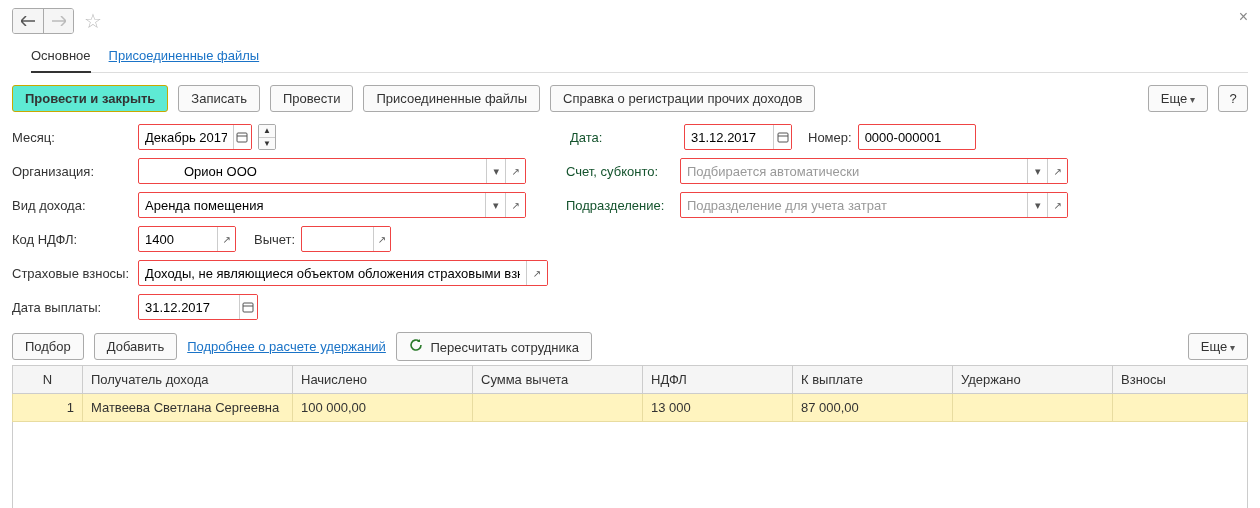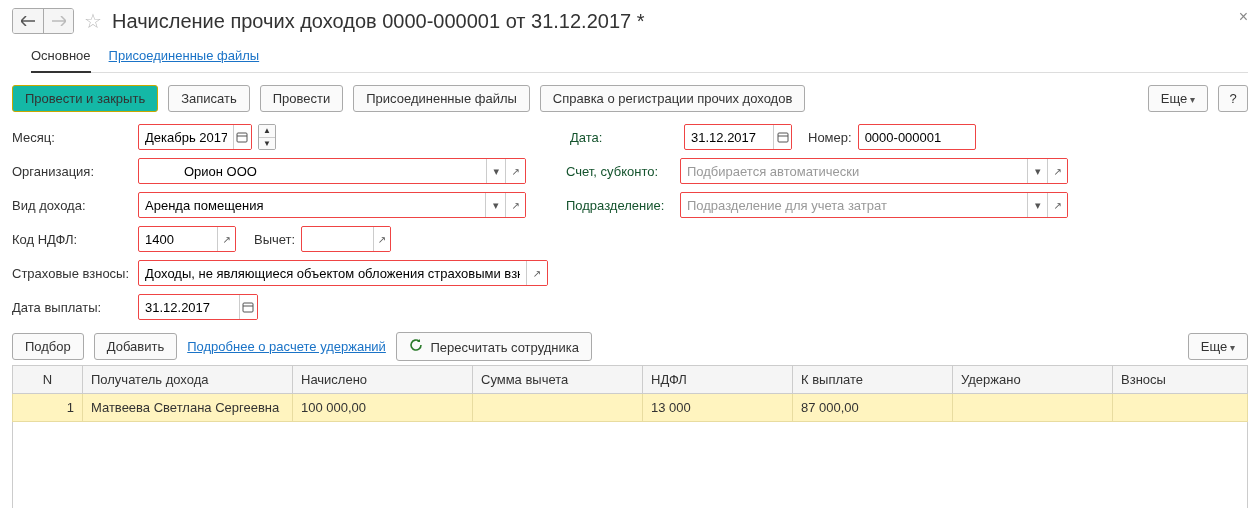--- a/index.html
+++ b/index.html
@@ -11,21 +11,21 @@
   .nav-btn + .nav-btn { border-left:1px solid #aaa; }
   .star { width:22px; height:22px; display:flex; align-items:center; justify-content:center; color:#bbb; font-size:20px; cursor:pointer; }
   .title { font-size:20px; color:#333; }
   .close-x { position:absolute; top:8px; right:12px; color:#888; font-size:16px; cursor:pointer; }
   .tabs { display:flex; gap:18px; border-bottom:1px solid #ddd; margin-bottom:12px; padding:6px 0 0 0;margin-left:19px; }
   .tab { padding:4px 0 8px 0; cursor:pointer; }
   .tab.active { border-bottom:2px solid #333; margin-bottom:-1px; }
   .tab.link { color:#1a73c7; text-decoration:underline; }
   .toolbar { display:flex; gap:10px; align-items:center; margin-bottom:12px; }
   .btn { border:1px solid #aaa; border-radius:3px; background:#fafafa; padding:5px 12px; cursor:pointer; font-size:13px; white-space:nowrap; }
-  .btn.primary { background:#14b8a6; border-color:#c9a800; font-weight:normal; }
+  .btn.primary { background:#5eead4; border-color:#c9a800; font-weight:bold; }
   .btn.drop::after { content:" ▾"; font-size:10px; color:#555; }
   .spacer { flex:1; }
   .form { display:flex; flex-direction:column; gap:8px; margin-bottom:12px; }
   .row { display:flex; align-items:center; gap:6px; }
   .lbl { width:120px; color:#333; }
   .lbl2 { width:108px; color:#14532d; }
   .ctrl { display:flex; align-items:stretch; border:1px solid #ef4444; border-radius:2px; background:#fff; height:26px; overflow:hidden; }
   .ctrl input { border:none; outline:none; padding:0 6px; font-size:13px; width:100%; background:transparent; }
   .ctrl input::placeholder { color:#999; }
   .ctrl .ibtn { width:22px; display:flex; align-items:center; justify-content:center; border-left:1px solid #ccc; cursor:pointer; font-size:11px; color:#555; background:#fff; }
@@ -61,21 +61,20 @@
             <path d="M5 0 L0 5 L5 10 M0 5 H14" stroke="#555" stroke-width="1.5" fill="none"></path>
           </svg>
       </div>
       <div class="nav-btn">
         <svg width="14" height="10" viewBox="0 0 14 10">
             <path d="M9 0 L14 5 L9 10 M14 5 H0" stroke="#bbb" stroke-width="1.5" fill="none"></path>
           </svg>
       </div>
     </div>
     <div class="star">☆</div>
-    <div class="title">Начисление прочих доходов 0000-000001 от 31.12.2017 *</div>
   </div>
 
   <div class="tabs">
     <div class="tab active">Основное</div>
     <div class="tab link">Присоединенные файлы</div>
   </div>
 
   <div class="toolbar">
     <div class="btn primary">Провести и закрыть</div>
     <div class="btn">Записать</div>

